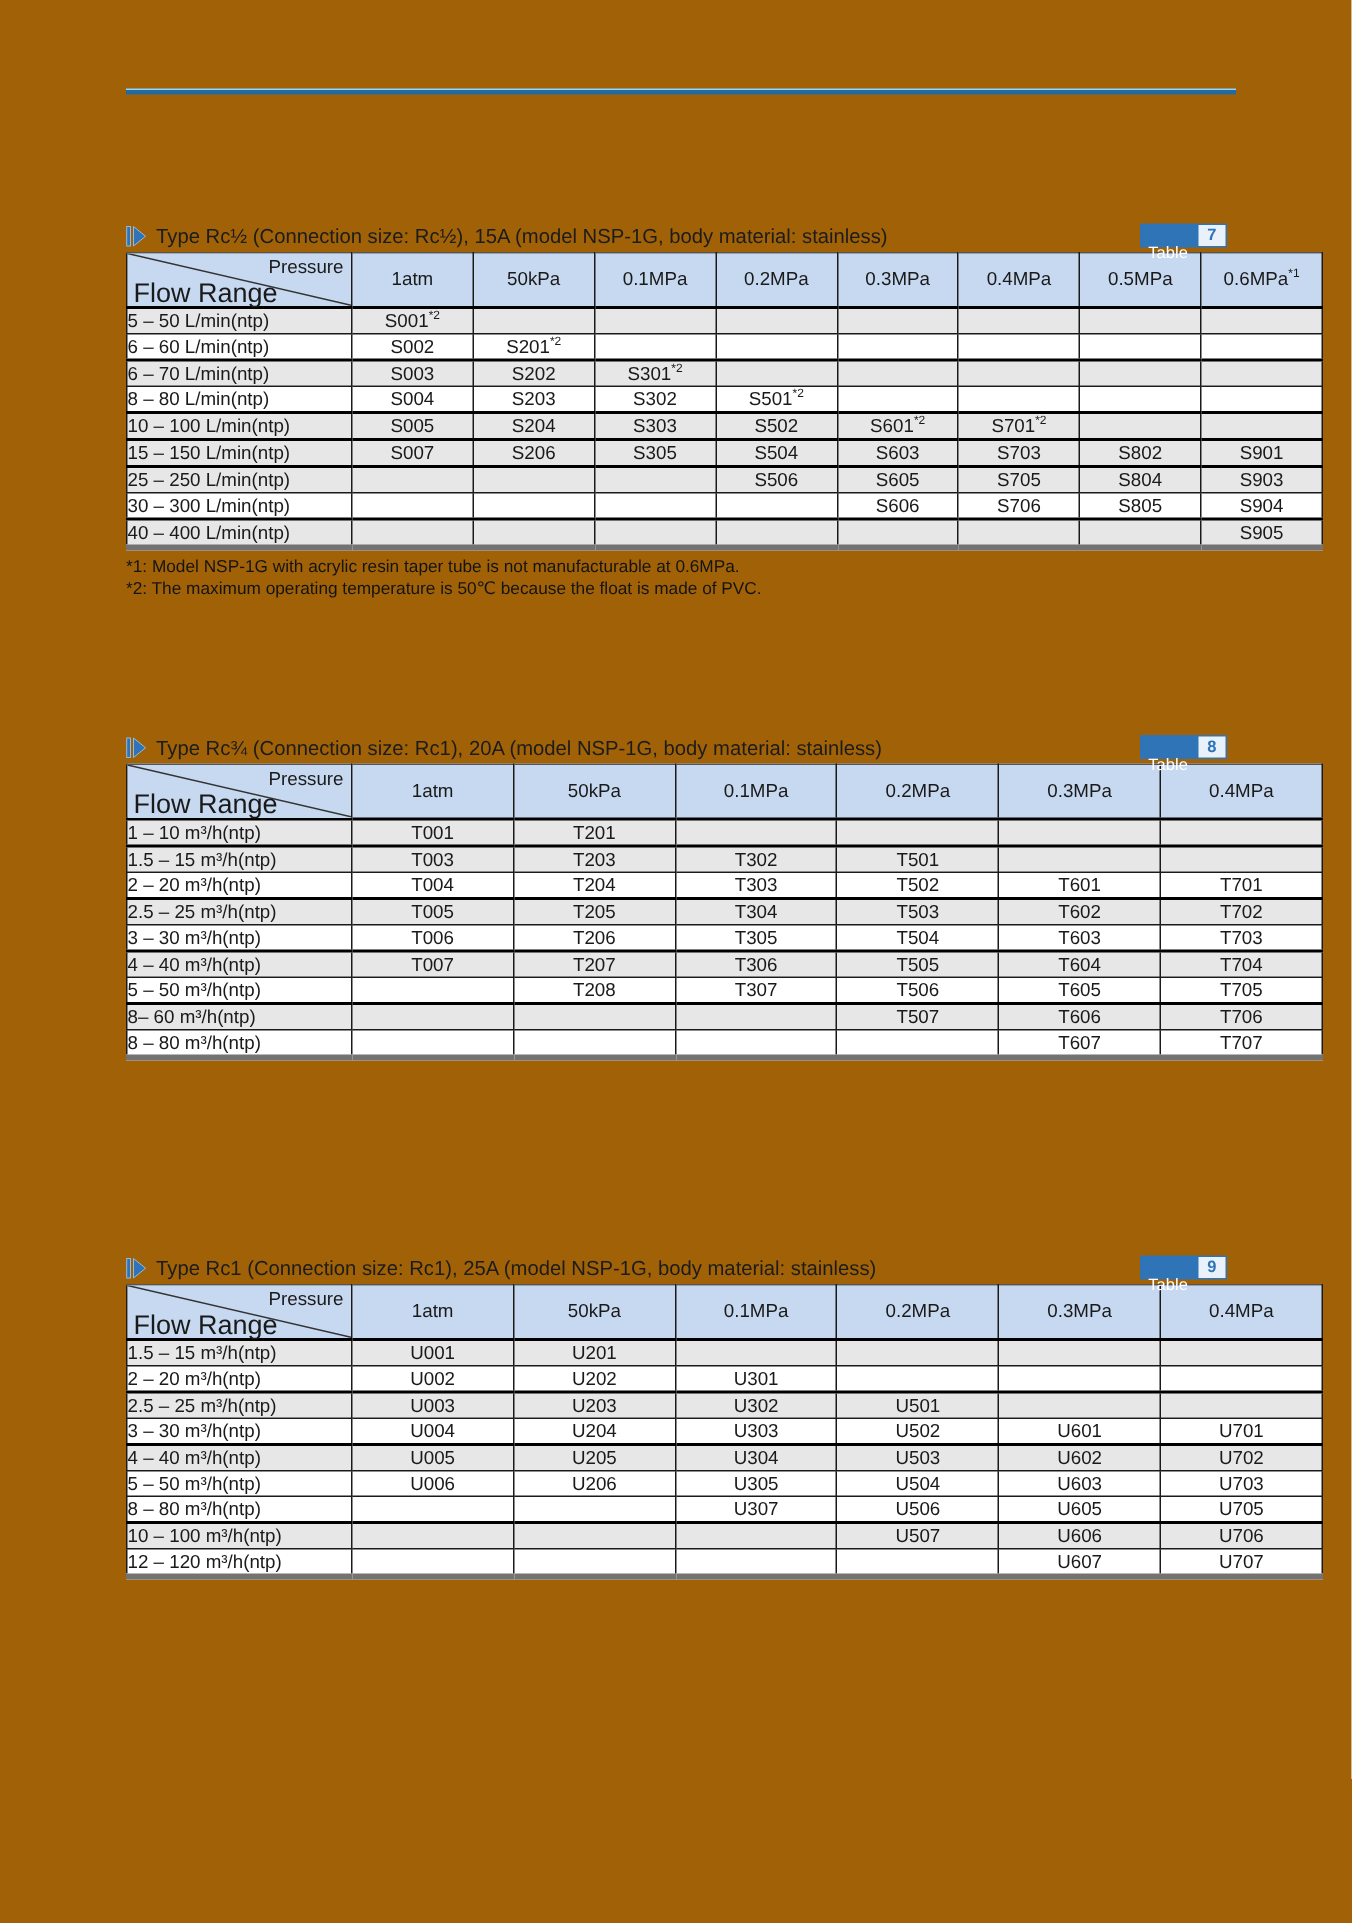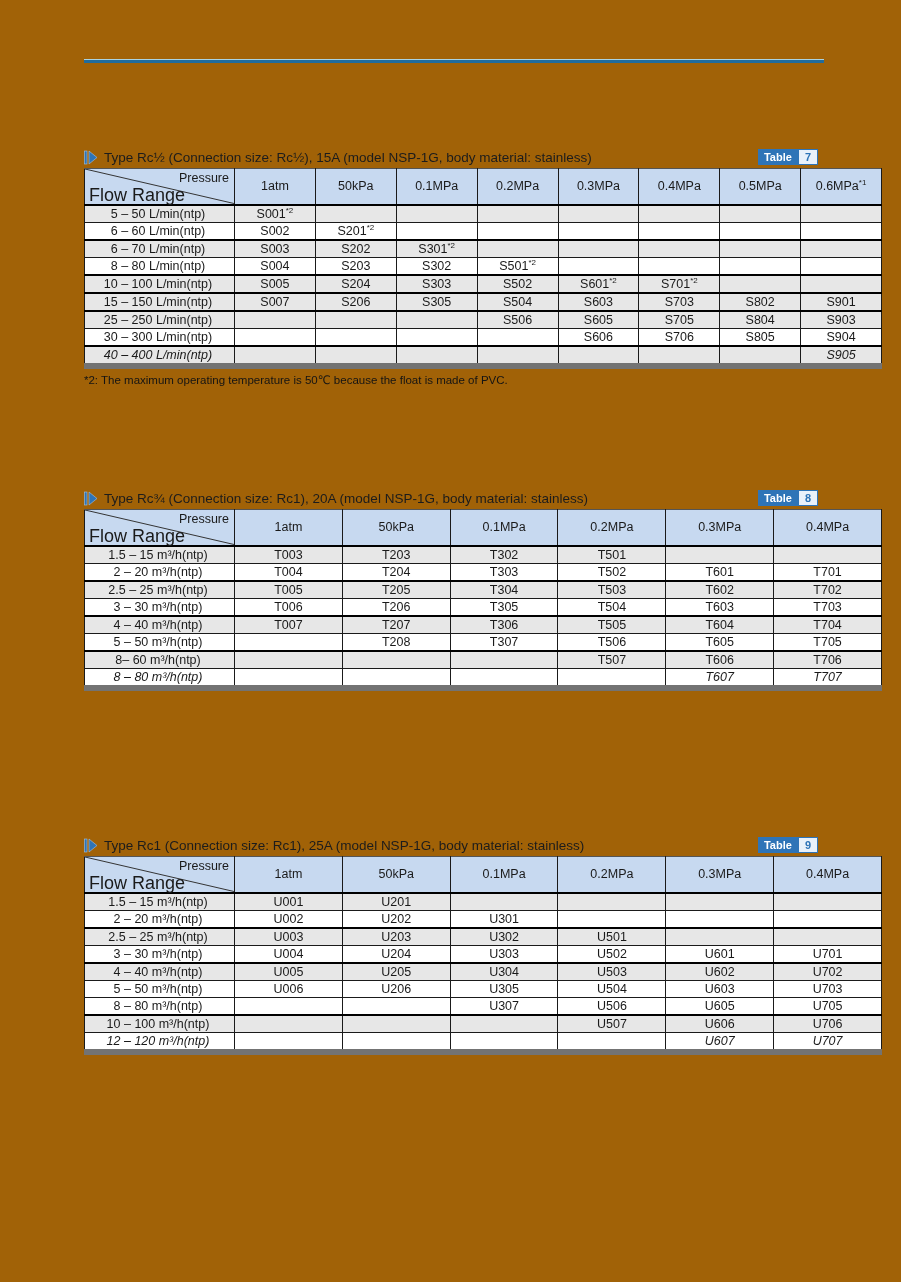--- a/index.html
+++ b/index.html
@@ -6,37 +6,37 @@
   .page{position:relative;width:901px;height:1282px;background:#a16207;
         font-family:"Liberation Sans","DejaVu Sans",sans-serif;color:#1a1a1a;overflow:hidden;}
   .top-rule{position:absolute;left:84px;top:59px;width:740px;height:3px;
             background:#216c9c;border-top:1px solid #a9d3e2;}
   .tbl-section{position:absolute;left:84px;width:734px;}
   .title-row{display:flex;align-items:center;height:18px;margin-bottom:2px;}
   .title-icon{display:inline-flex;margin-right:5px;}
   .tbl-title{font-size:13.5px;color:#1c1c1c;white-space:nowrap;}
   .badge{display:inline-flex;align-items:stretch;margin-left:auto;background:#2e74b7;
          padding:1px;height:16px;box-sizing:border-box;}
-  .badge-label{color:#ffffff;font-weight:bold;font-size:11px;line-height:14px;padding:0 5px;}
+  .badge-label{color:#ffffff;font-weight:normal;font-size:11px;line-height:14px;padding:12px 5px;}
   .badge-num{background:#e9f1fa;color:#2e74b7;font-weight:bold;font-size:11px;
              line-height:14px;padding:0 6px;margin-left:2px;}
   table{border-collapse:collapse;table-layout:fixed;width:798px;background:#fff;}
   th,td{border:1px solid #1a1a1a;padding:0;height:17px;line-height:16px;
         font-size:12.5px;white-space:nowrap;box-sizing:border-box;}
   thead th{background:#c7d9f0;height:36px;font-weight:normal;
            border-top:1px solid #555;border-bottom:2px solid #000;text-align:center;}
   th.corner{position:relative;}
   th.corner svg{position:absolute;left:0;top:0;width:100%;height:100%;}
   th.corner svg line{stroke:#333;stroke-width:1;vector-effect:non-scaling-stroke;}
   .c-top{position:absolute;top:1px;right:5px;font-size:12.5px;}
   .c-bot{position:absolute;bottom:1px;left:4px;font-size:18px;}
   tr.gray td{background:#e7e7e7;border-top:2px solid #000;}
   tr.white td{background:#ffffff;}
-  tbody tr:last-child td{border-bottom:6px solid #737373;font-style:italic;}
-  td.flow{text-align:center;padding-right:3px;}
+  tbody tr:last-child td{border-bottom:4px solid #737373;}
+  td.flow{text-align:left;padding-right:3px;}
   td.model{text-align:center;}
   sup{font-size:8px;vertical-align:super;line-height:0;}
   .footnotes{margin-top:4px;font-size:11.5px;line-height:15px;color:#141414;}
 </style>
 </head>
 <body>
 
 <div class="page">
   <div class="top-rule"></div>
 
@@ -181,20 +181,21 @@
             <td class="model"></td>
             <td class="model"></td>
             <td class="model"></td>
             <td class="model"></td>
             <td class="model"></td>
             <td class="model">S905</td>
           </tr>
         </tbody>
       </table>
     <div class="footnotes">
+      <div>*1: Model NSP-1G with acrylic resin taper tube is not manufacturable at 0.6MPa.</div>
       <div>*2: The maximum operating temperature is 50℃ because the float is made of PVC.</div>
     </div>
   </section>
 
   <section class="tbl-section" style="top:489px">
     <div class="title-row">
       <span class="title-icon">
         <svg width="15" height="15" viewBox="0 0 15 15">
           <rect x="0.5" y="1" width="2.5" height="13" fill="#2e74b7" stroke="#9fc3e8" stroke-width="0.6"></rect>
           <path d="M5 1 L13 7.5 L5 14 Z" fill="#2e74b7" stroke="#9fc3e8" stroke-width="0.6"></path>
@@ -228,20 +229,29 @@
             <th class="colhead">1atm</th>
             <th class="colhead">50kPa</th>
             <th class="colhead">0.1MPa</th>
             <th class="colhead">0.2MPa</th>
             <th class="colhead">0.3MPa</th>
             <th class="colhead">0.4MPa</th>
           </tr>
         </thead>
         <tbody>
           <tr class="gray">
+            <td class="flow">1 – 10 m³/h(ntp)</td>
+            <td class="model">T001</td>
+            <td class="model">T201</td>
+            <td class="model"></td>
+            <td class="model"></td>
+            <td class="model"></td>
+            <td class="model"></td>
+          </tr>
+          <tr class="gray">
             <td class="flow">1.5 – 15 m³/h(ntp)</td>
             <td class="model">T003</td>
             <td class="model">T203</td>
             <td class="model">T302</td>
             <td class="model">T501</td>
             <td class="model"></td>
             <td class="model"></td>
           </tr>
           <tr class="white">
             <td class="flow">2 – 20 m³/h(ntp)</td>

